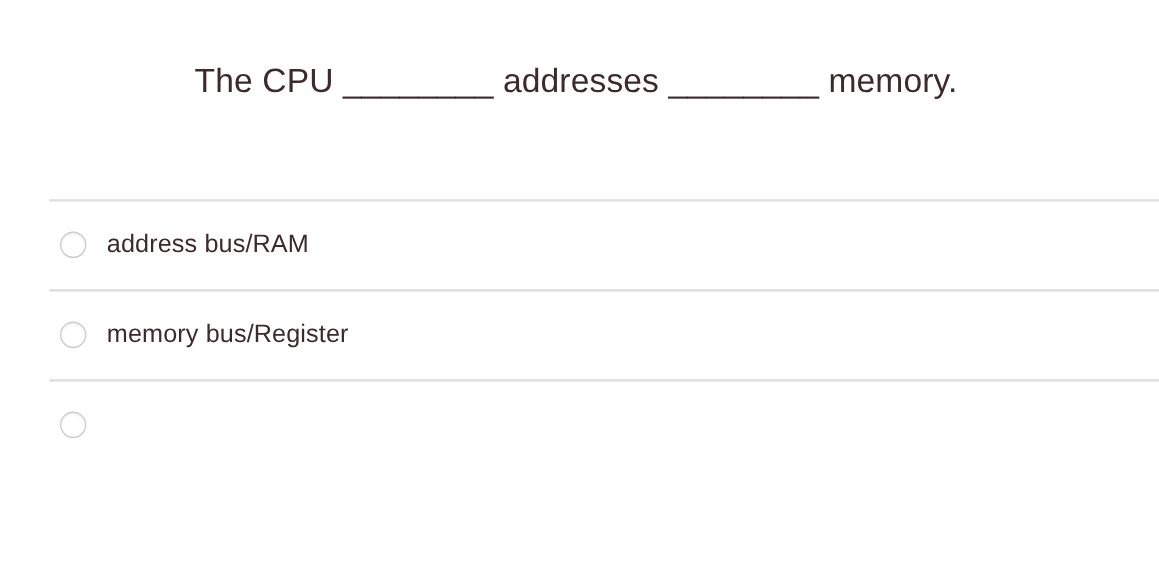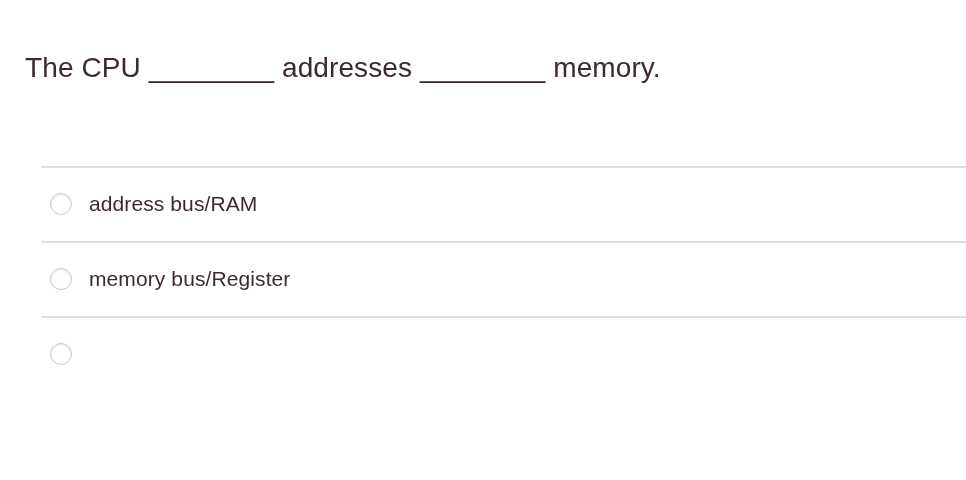--- a/index.html
+++ b/index.html
@@ -25,20 +25,21 @@
   .question-stem {
     position: absolute;
     left: 25px;
     top: 48px;
     width: 910px;
     font-size: 28px;
     line-height: 40px;
     color: #3d2a2d;
     letter-spacing: 0.1px;
     white-space: pre-wrap;
+    text-align: center;
   }
 
   
   .answers {
     position: absolute;
     left: 0;
     top: 166px;
     width: 966px;
     padding-left: 16px;
   }

